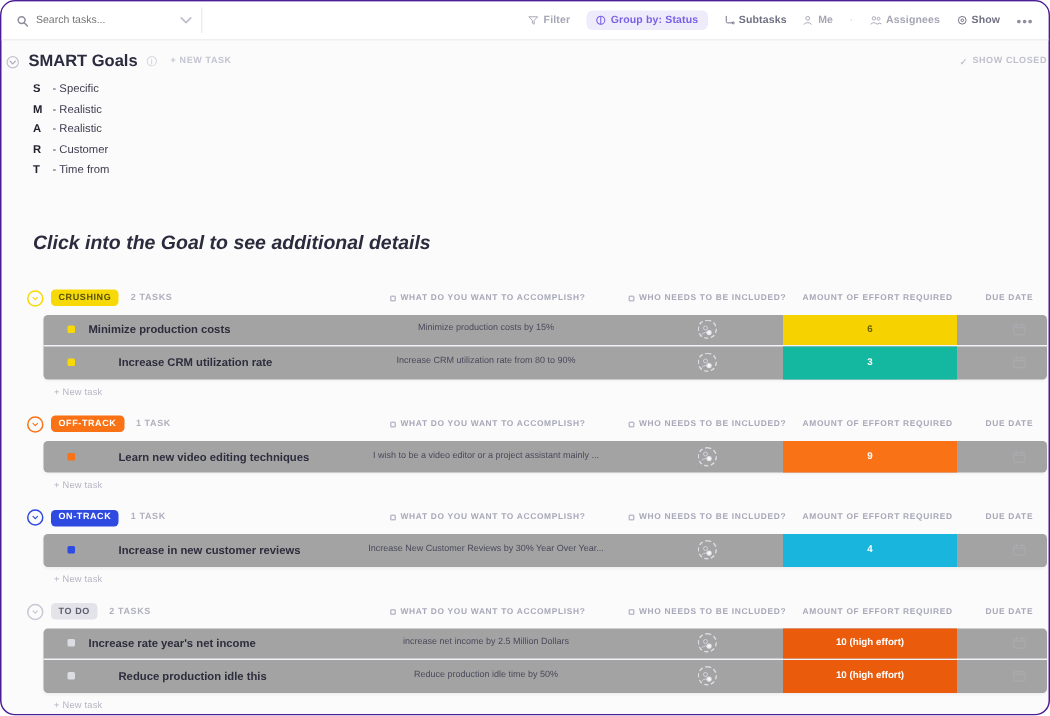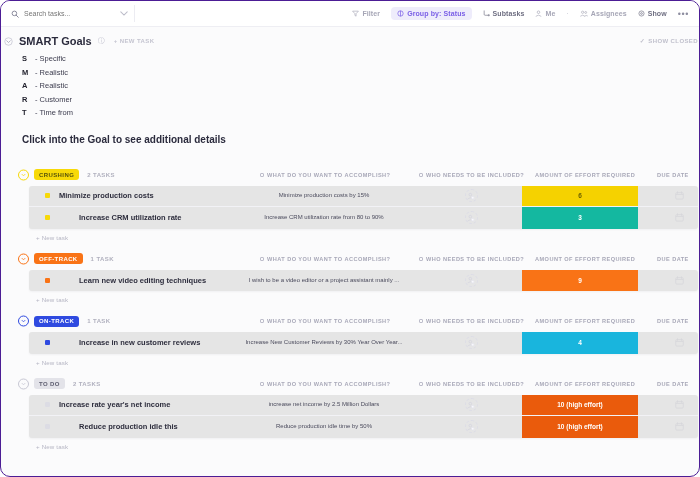--- a/index.html
+++ b/index.html
@@ -82,22 +82,22 @@
   }
 
   .smart-list { padding: 7px 0 0 20px; }
   .smart-row {
     display: flex; align-items: baseline;
     height: 13.5px; font-size: 7.5px; color: #3c3c4e;
   }
   .smart-key { width: 13px; font-weight: bold; color: #23232f; }
   .smart-val { color: #3c3c4e; }
   .click-note {
-    margin: 12px 0 0 20px;
-    font-size: 10px; font-weight: bold; color: #2b2b3d;
+    margin: 32px 0 0 20px;
+    font-size: 13px; font-style: italic; font-weight: bold; color: #2b2b3d;
   }
 
   
   .groups { margin-top: 22px; }
   .group { margin-bottom: 10px; }
   .grp-head {
     display: flex; align-items: center;
     height: 16px; padding-left: 17px;
     position: relative;
   }
@@ -133,21 +133,21 @@
     width: 4px; height: 4px; border: 1px solid #bdbdcb; border-radius: 1px;
     display: inline-block;
   }
   .ch-accomplish { left: 258px; }
   .ch-who        { left: 417px; }
   .ch-effort     { left: 533px; }
   .ch-due        { left: 655px; }
 
   
   .rows {
-    background: #e5e5e5;
+    background: #a3a3a3;
     border-radius: 3px;
     margin-left: 27px; margin-right: 0;
     box-shadow: 0 1px 2px rgba(30,30,60,.05);
     margin-top: 3px;
     position: relative;
   }
   .row {
     height: 21.5px;
     display: flex; align-items: center;
     border-bottom: 1px solid #f2f2f6;

